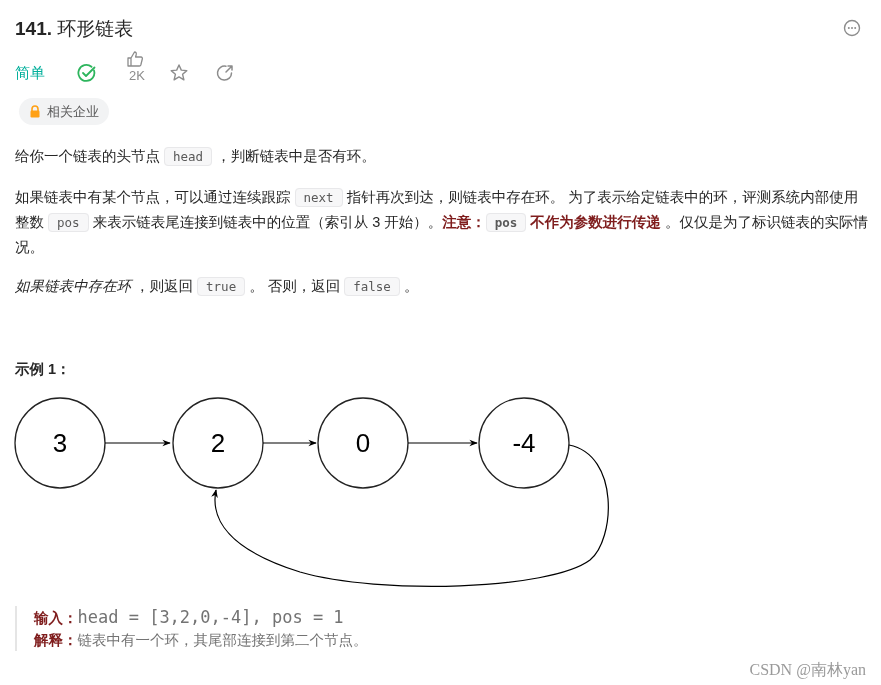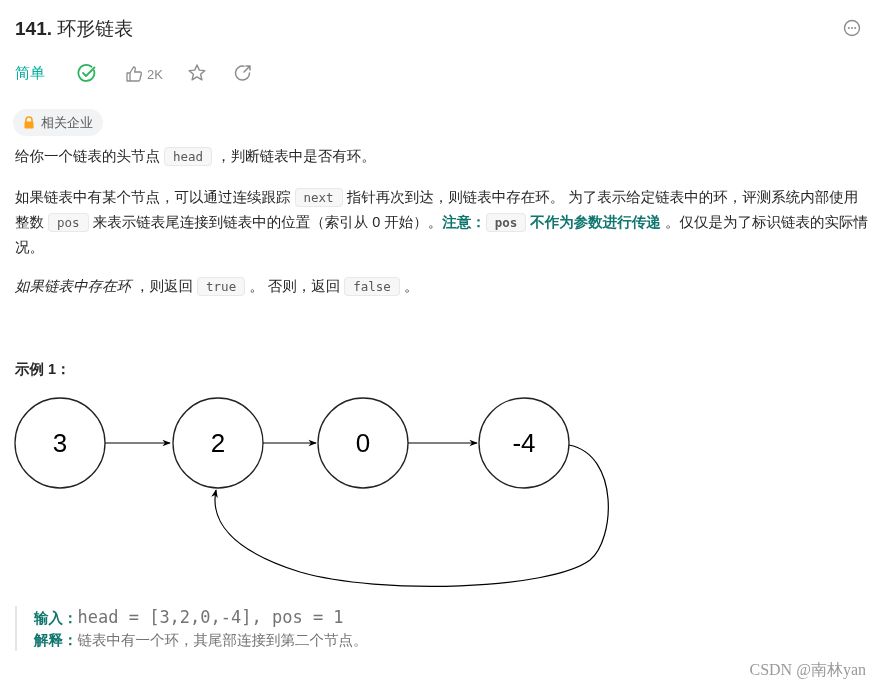--- a/index.html
+++ b/index.html
@@ -3,27 +3,27 @@
 <meta charset="utf-8">
 <style>
   html, body { margin:0; padding:0; background:#fff; }
   body { width:881px; height:685px; position:relative; overflow:hidden;
     font-family:"Liberation Sans","DejaVu Sans",sans-serif; color:#262626; }
   .title { position:absolute; left:15px; top:16px; font-size:19px; font-weight:500; color:#262626; }
   .title .num { font-weight:700; }
   .more { position:absolute; left:843px; top:19px; width:18px; height:18px; }
   .meta { position:absolute; left:15px; top:59px; height:24px; display:flex; align-items:flex-end; }
   .diff { color:#00af9b; font-size:15px; margin-right:32px; }
-  .meta .ic { display:flex; align-items:center; color:#8c8c8c; font-size:13px; }
-  .tag { position:absolute; left:13px; top:98px; height:27px; padding:0 10px 0 10px; border-radius:14px;
-    background:#f2f3f4; display:flex; align-items:center; font-size:13px; color:#595959;margin-top:11px; }
+  .meta .ic { display:flex; align-items:center; color:#8c8c8c; font-size:13px;flex-direction:column; }
+  .tag { position:absolute; left:19px; top:98px; height:27px; padding:0 10px 0 10px; border-radius:14px;
+    background:#f2f3f4; display:flex; align-items:center; font-size:13px; color:#595959; }
   .p { position:absolute; left:15px; font-size:14.5px; line-height:24px; color:#262626; width:860px; }
   code { font-family:"DejaVu Sans Mono","Liberation Mono",monospace; font-size:12.5px;
     background:#f7f7f8; border:1px solid #e8e8ea; border-radius:4px; padding:1px 8px; color:#595959; }
-  b { font-weight:700; color:#0f766e; }
+  b { font-weight:700; color:#7f1d1d; }
   .ex-title { position:absolute; left:15px; top:360px; font-size:14.5px; font-weight:700; }
   .diagram { position:absolute; left:10px; top:390px; }
   .example { position:absolute; left:15px; top:606px; border-left:2px solid #e5e5e5; padding-left:17px;
     font-size:14.5px; line-height:22px; }
   .example .mono { font-family:"DejaVu Sans Mono","Liberation Mono",monospace; font-size:17px; color:#737373; }
   .example .plain { color:#737373; }
   .wm { position:absolute; right:15px; top:660px; font-size:16px; color:#9a9a9a;font-family:Liberation Serif, serif; }
 </style>
 </head>
 <body>
@@ -67,21 +67,21 @@
     <rect x="1.5" y="5.5" width="9" height="7" rx="1.2" fill="#ffa116"></rect>
   </svg>
   <span>相关企业</span>
 </div>
 
 <div class="p" style="top:144px">
   <span>给你一个链表的头节点 </span><code>head</code><span> ，判断链表中是否有环。</span>
 </div>
 
 <div class="p" style="top:185px;width:855px">
-  <span>如果链表中有某个节点，可以通过连续跟踪 </span><code>next</code><span> 指针再次到达，则链表中存在环。 为了表示给定链表中的环，评测系统内部使用整数 </span><code>pos</code><span> 来表示链表尾连接到链表中的位置（索引从 0 开始）。</span><b>注意：</b><code style="font-weight:700">pos</code><b> 不作为参数进行传递</b><span> 。仅仅是为了标识链表的实际情况。</span>
+  <span>如果链表中有某个节点，可以通过连续跟踪 </span><code>next</code><span> 指针再次到达，则链表中存在环。 为了表示给定链表中的环，评测系统内部使用整数 </span><code>pos</code><span> 来表示链表尾连接到链表中的位置（索引从 3 开始）。</span><b>注意：</b><code style="font-weight:700">pos</code><b> 不作为参数进行传递</b><span> 。仅仅是为了标识链表的实际情况。</span>
 </div>
 
 <div class="p" style="top:274px">
   <i>如果链表中存在环</i><span> ，则返回 </span><code>true</code><span> 。 否则，返回 </span><code>false</code><span> 。</span>
 </div>
 
 <div class="ex-title">示例 1：</div>
 
 <svg class="diagram" width="610" height="205" viewBox="0 0 610 205">
   <defs>

